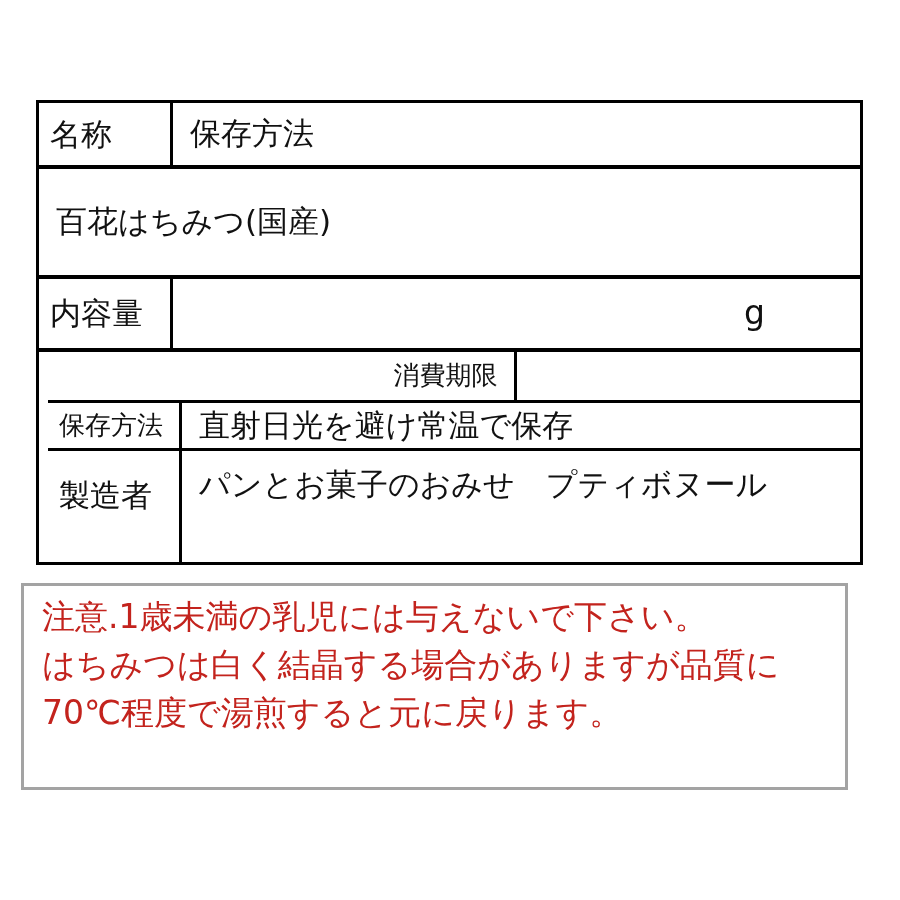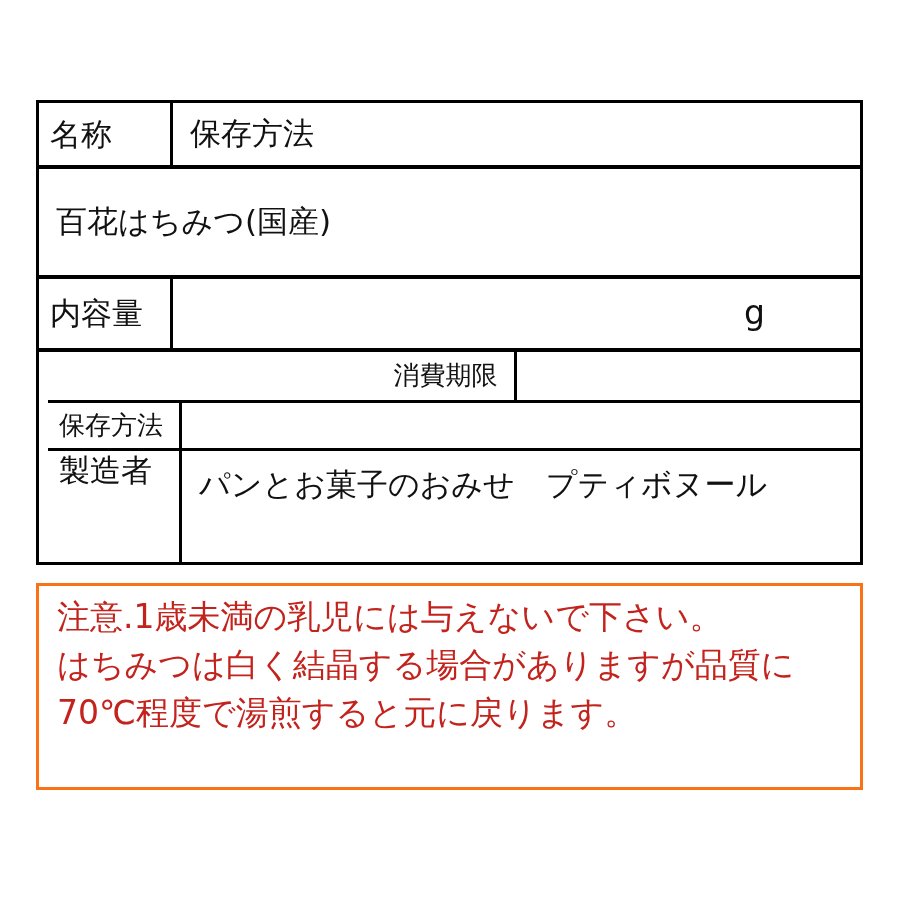--- a/index.html
+++ b/index.html
@@ -63,44 +63,43 @@
   .row-maker       { height: 114px; }
 
   .row-net .cell.value {
     justify-content: flex-end;
     padding-right: 95px;
     font-size: 33px;
   }
 
   .row-maker .cell.label {
     align-items: flex-start;
-    padding-top: 0;
-    font-family: Liberation Mono, monospace;
+    padding-top: 22px;
   }
   .row-maker .cell.value {
     flex-direction: column;
     align-items: flex-start;
     justify-content: flex-start;
     padding-top: 7px;
   }
   .maker-line {
     display: block;
     line-height: 52px;
     white-space: nowrap;
   }
 
   
   .warning-box {
     position: absolute;
-    left: 36px;
+    left: 21px;
     top: 583px;
     width: 827px;
     height: 207px;
     box-sizing: border-box;
-    border: 3px solid #f97316;
+    border: 3px solid #a3a3a3;
     padding: 7px 16px 0 18px;
     color: #c3231d;
   }
   .warning-line {
     font-size: 33px;
     line-height: 48px;
     white-space: nowrap;
   }
 </style>
 </head>
@@ -123,20 +122,21 @@
       <div class="cell label">内容量</div>
       <div class="cell value">g</div>
     </div>
 
     <div class="row row-expiry">
       <div class="cell label small">消費期限</div>
     </div>
 
     <div class="row row-storage thin-sep">
       <div class="cell label small">保存方法</div>
+      <div class="cell value">直射日光を避け常温で保存</div>
     </div>
 
     <div class="row row-maker thin-sep">
       <div class="cell label">製造者</div>
       <div class="cell value">
         <span class="maker-line">パンとお菓子のおみせ　プティボヌール</span>
       </div>
     </div>
 
   </div>

